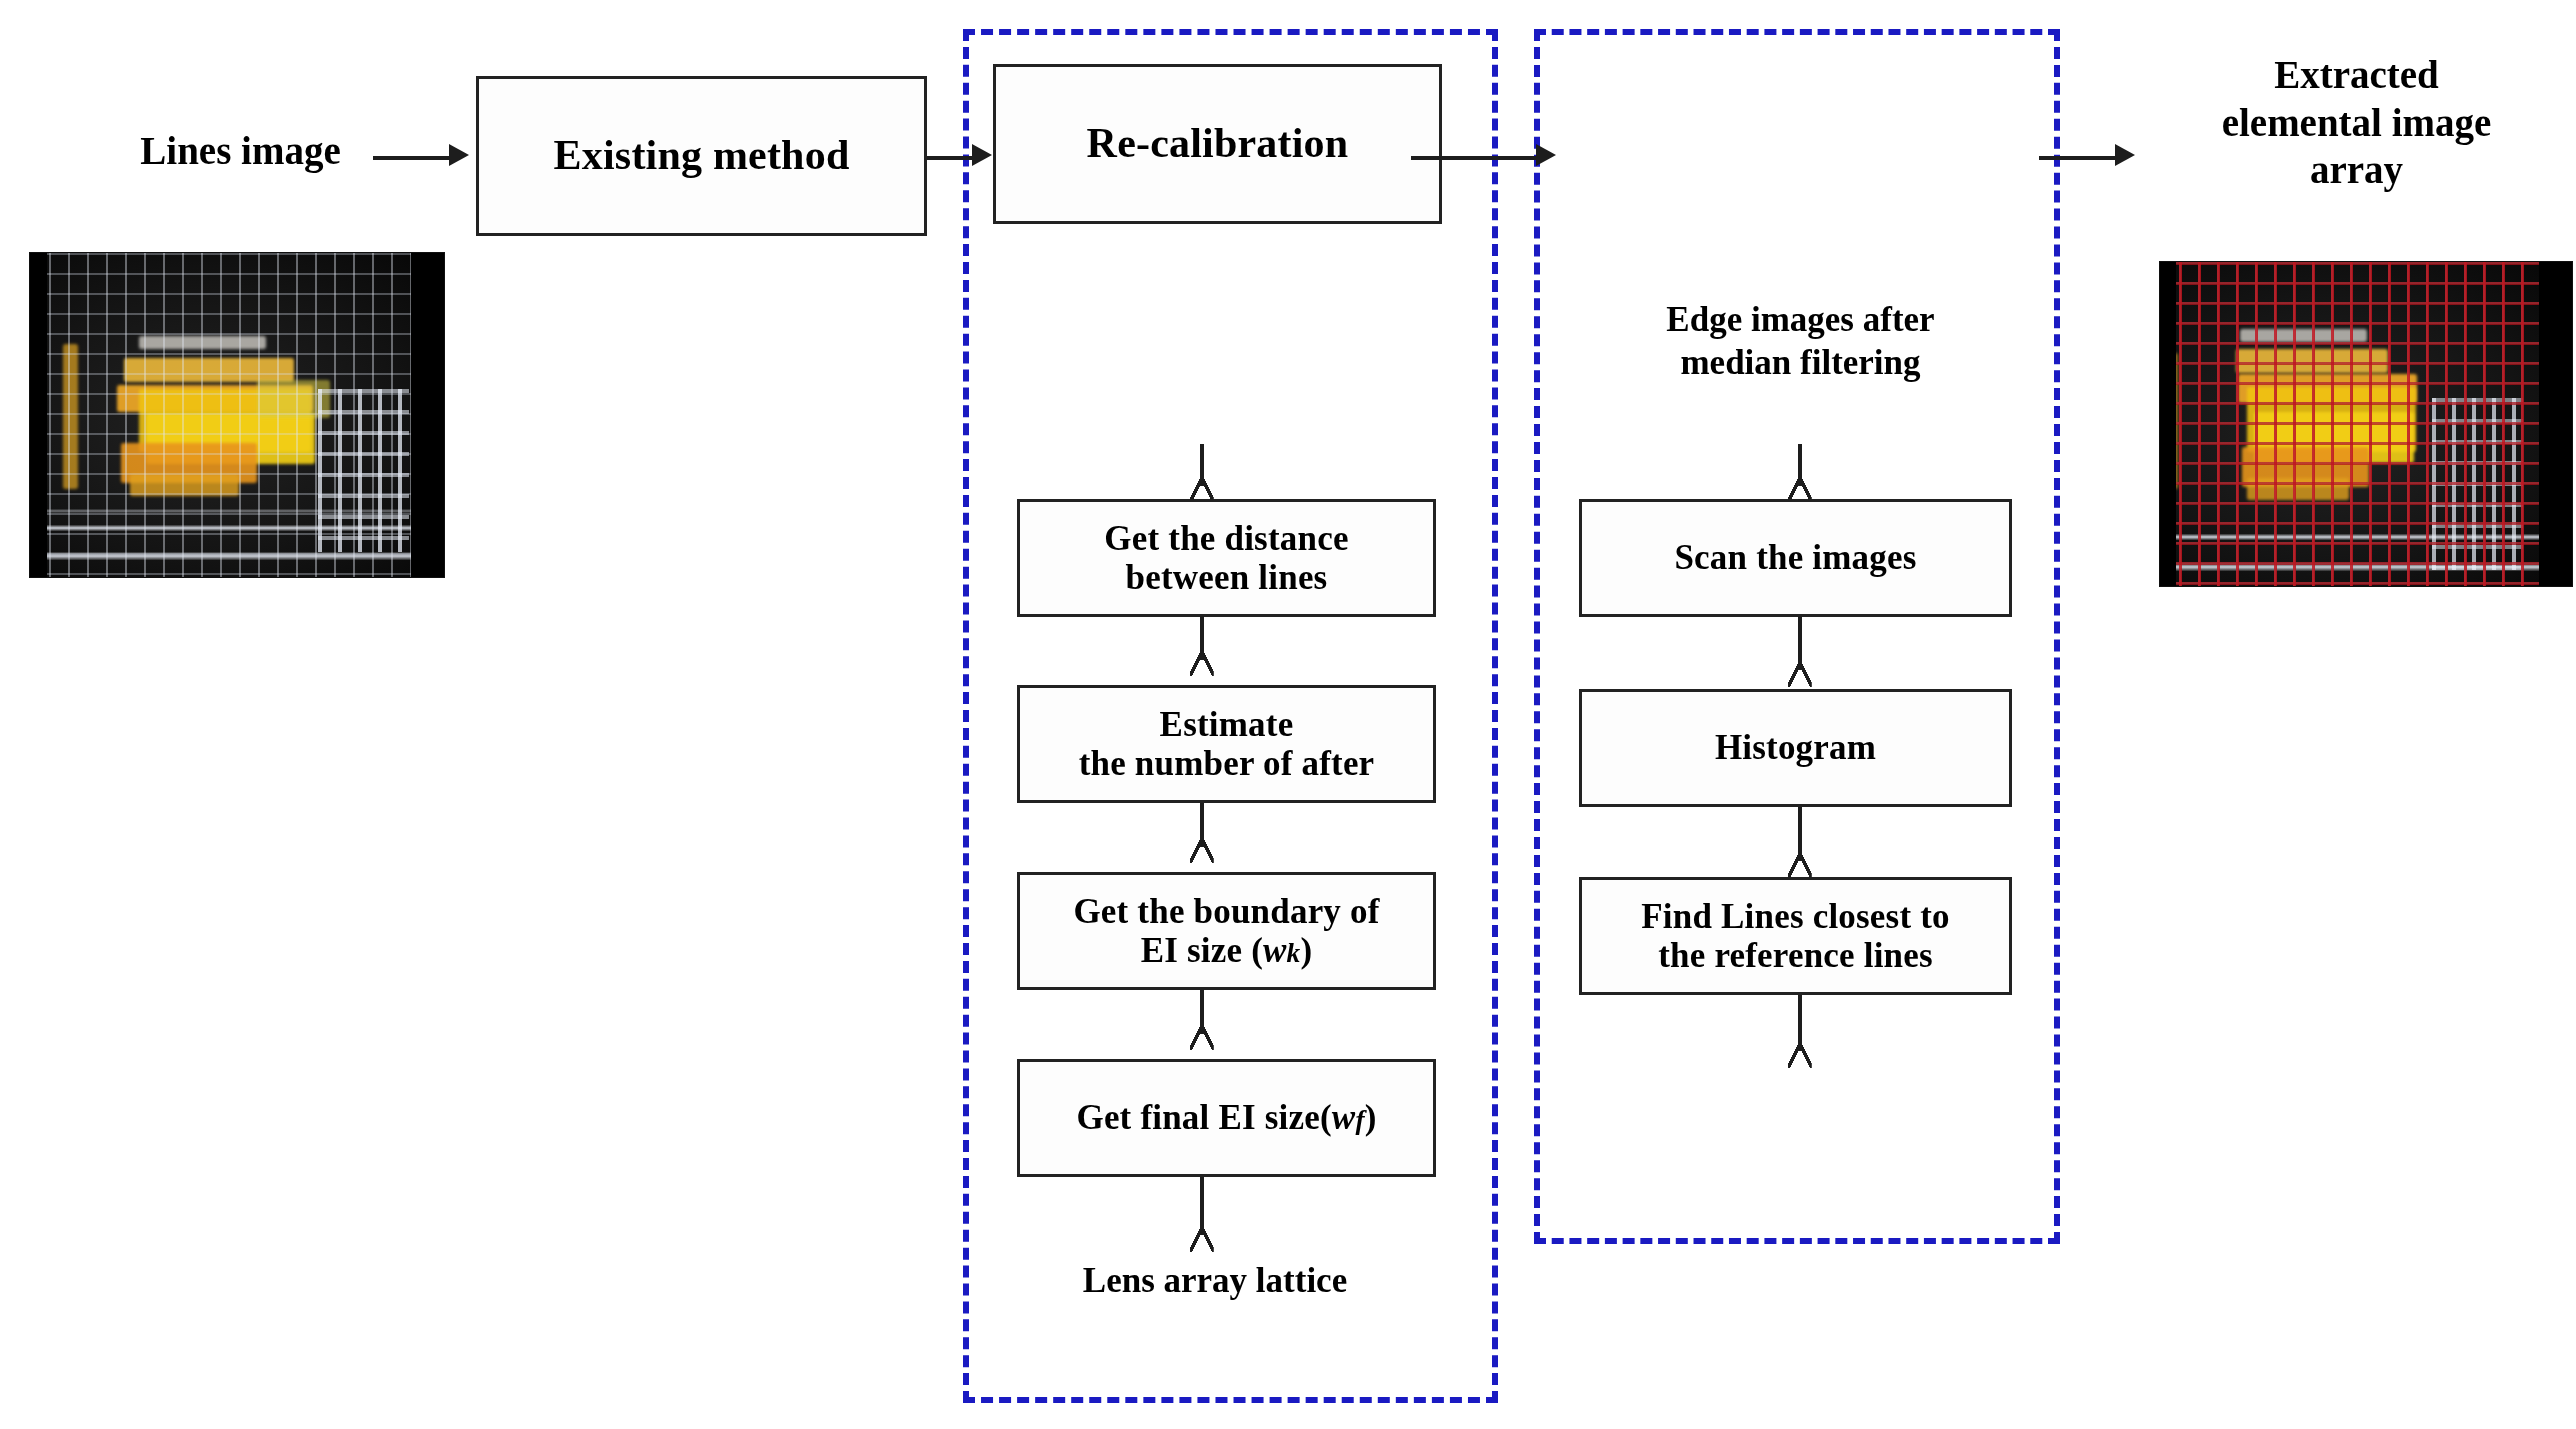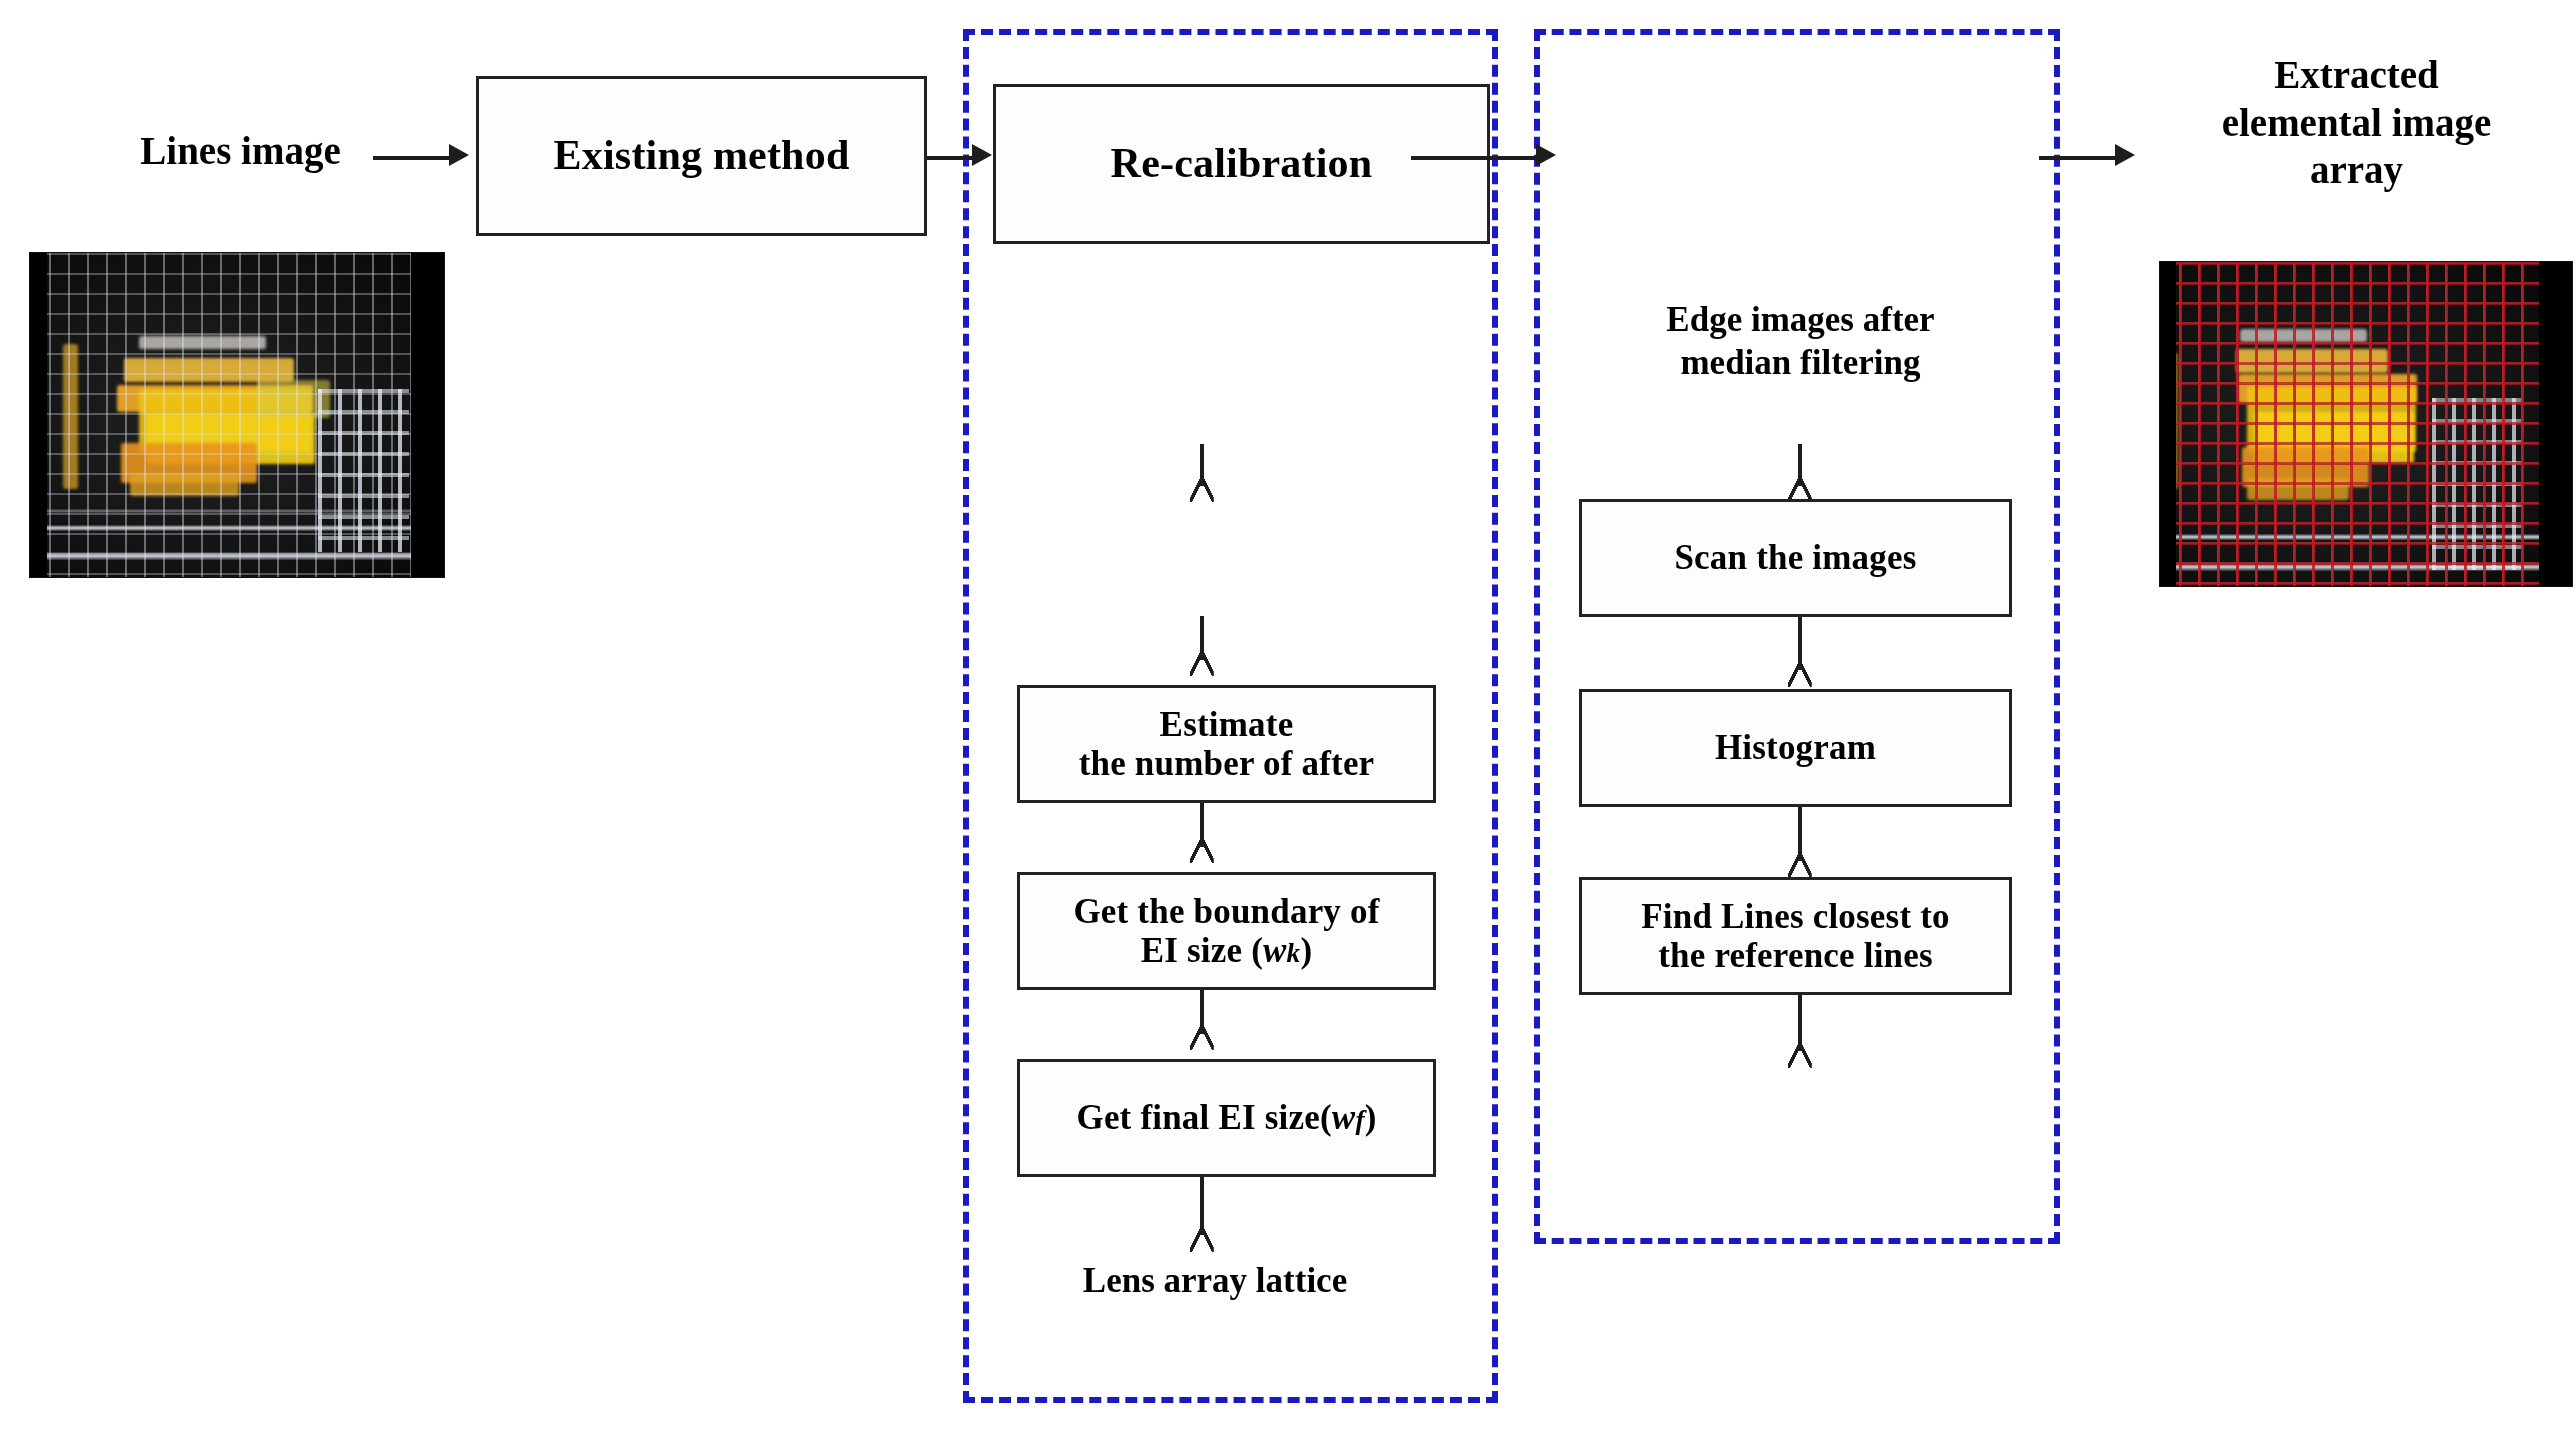--- a/index.html
+++ b/index.html
@@ -131,21 +131,21 @@
 
   <div class="sbox hbox" style="left:476px;top:76px;width:451px;height:160px;">
     <span class="inner">Existing method</span>
   </div>
 
   <div class="h-arrow" style="left:927px;top:156px;width:65px;">
     <div class="shaft" style="width:45px;"></div>
     <div class="head" style="left:45px;"></div>
   </div>
 
-  <div class="sbox hbox" style="left:993px;top:84px;width:497px;height:160px;justify-content:center;">
+  <div class="sbox hbox" style="left:993px;top:64px;width:449px;height:160px;justify-content:center;">
     <span class="inner">Re-calibration</span>
   </div>
 
   <div class="h-arrow" style="left:1411px;top:156px;width:145px;">
     <div class="shaft" style="width:125px;"></div>
     <div class="head" style="left:125px;"></div>
   </div>
 
 
   <div class="h-arrow" style="left:2039px;top:156px;width:96px;">
@@ -158,20 +158,26 @@
     <span>elemental image</span><br>
     <span>array</span>
   </div>
 
 
   <div class="v-arrow open" style="left:1202px;top:444px;height:56px;">
     <div class="shaft" style="height:42px;"></div>
     <div class="head" style="top:34px;"></div>
   </div>
 
+  <div class="sbox stepbox" style="left:1017px;top:499px;width:419px;height:118px;">
+    <span class="inner">
+      <span>Get the distance</span><br>
+      <span>between lines</span>
+    </span>
+  </div>
 
   <div class="v-arrow open" style="left:1202px;top:616px;height:60px;">
     <div class="shaft" style="height:44px;"></div>
     <div class="head" style="top:36px;"></div>
   </div>
 
   <div class="sbox stepbox" style="left:1017px;top:685px;width:419px;height:118px;">
     <span class="inner">
       <span>Estimate</span><br>
       <span>the number of after</span>

